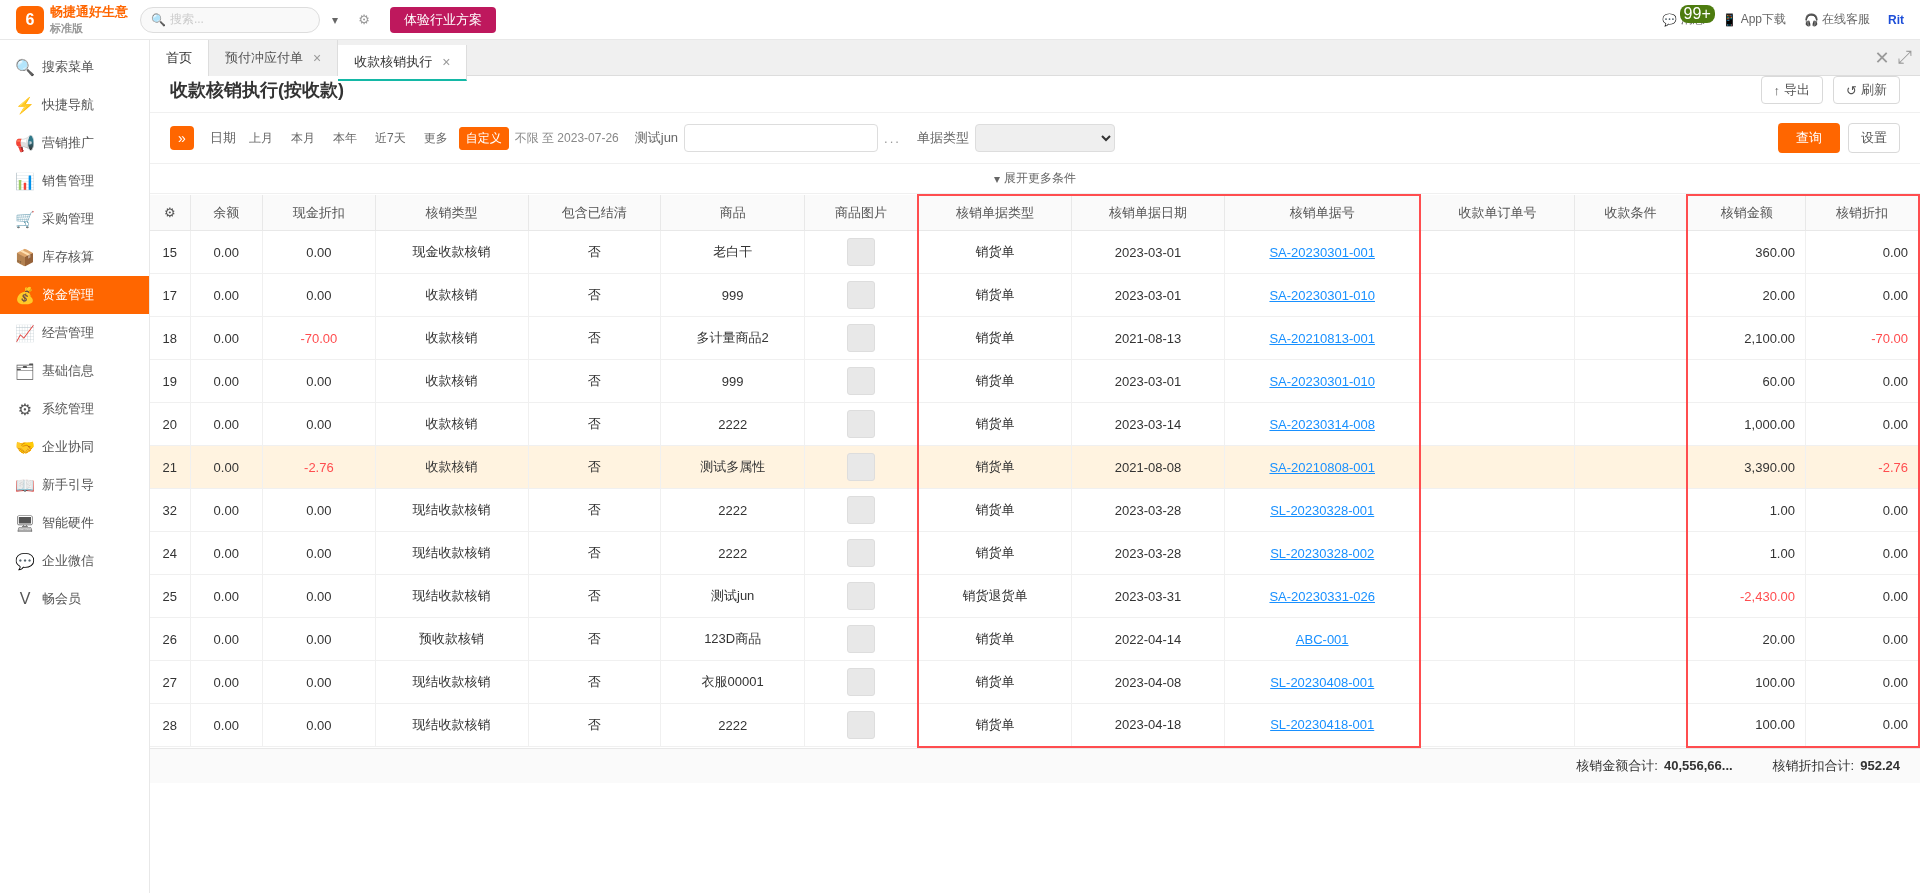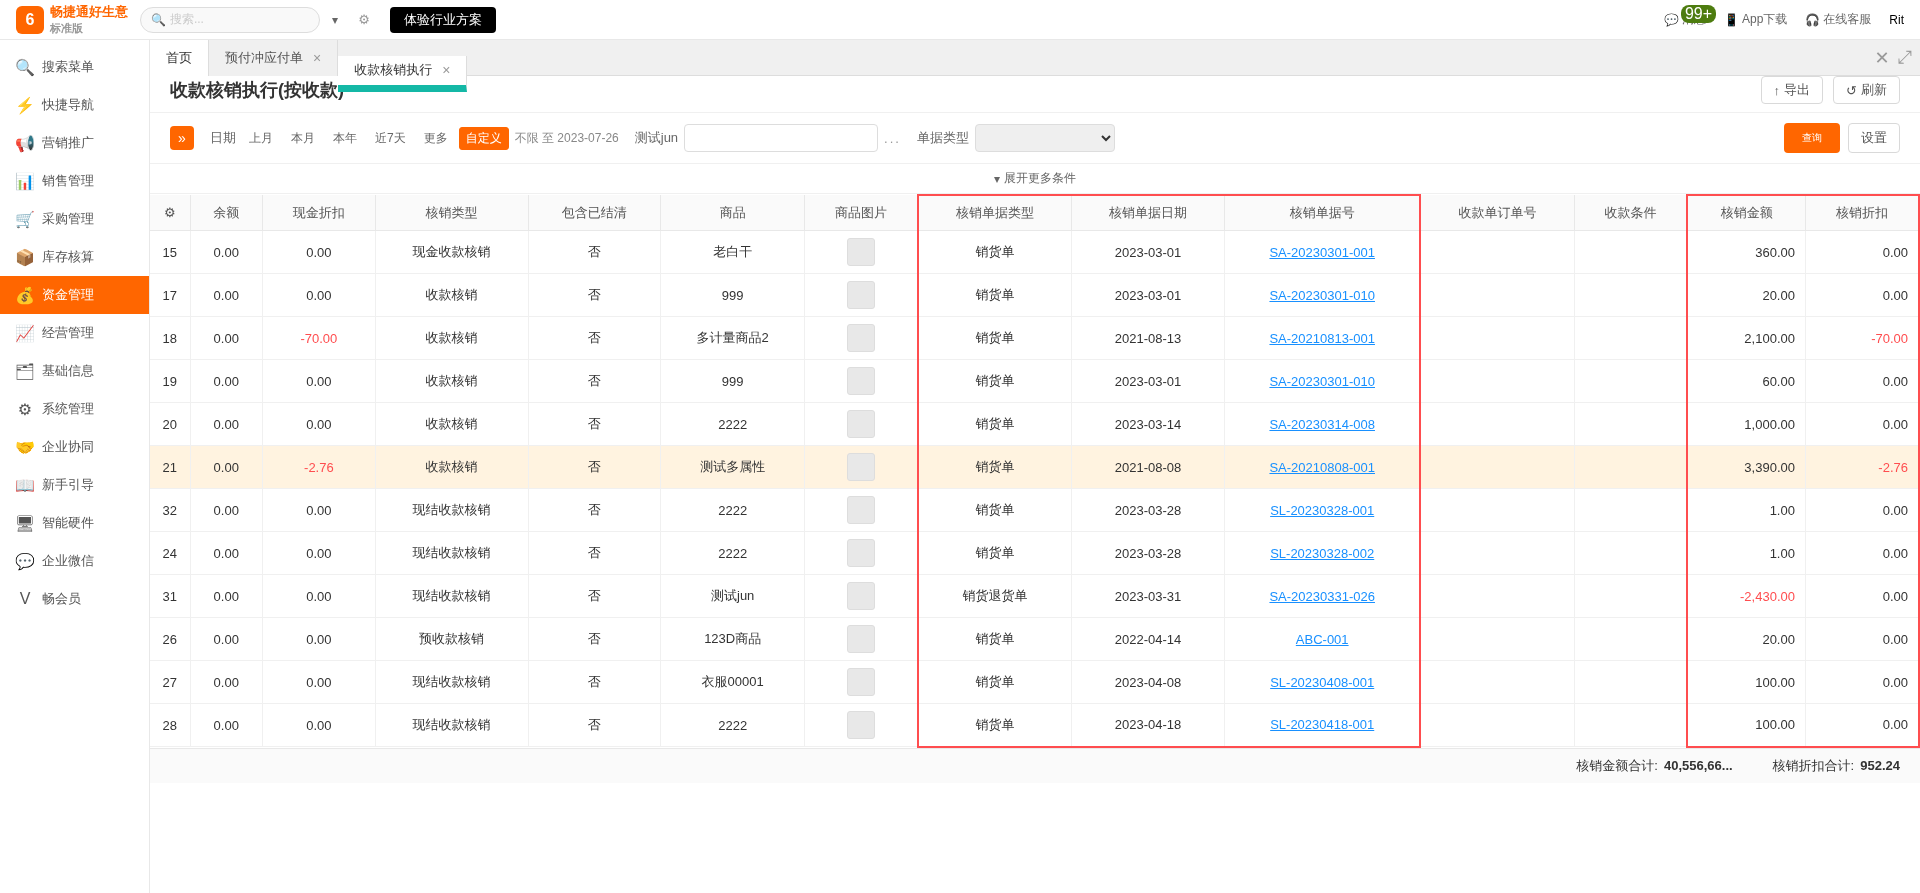--- a/index.html
+++ b/index.html
@@ -4,21 +4,21 @@
   <style>
     * { box-sizing: border-box; margin: 0; padding: 0; }
     body { font-family: 'Microsoft YaHei', Arial, sans-serif; font-size: 13px; background: #f5f5f5; color: #333; overflow: hidden; }
 
     
     .top-bar { height: 40px; background: #fff; display: flex; align-items: center; padding: 0 16px; border-bottom: 1px solid #e8e8e8; gap: 12px; }
     .top-bar-logo { display: flex; align-items: center; gap: 6px; font-weight: bold; color: #ff6600; font-size: 14px; }
     .top-bar-logo .logo-icon { width: 28px; height: 28px; background: #ff6600; border-radius: 6px; display: flex; align-items: center; justify-content: center; color: #fff; font-size: 16px; font-weight: bold; }
     .top-bar-search { flex: 0 0 180px; height: 26px; border: 1px solid #ddd; border-radius: 13px; padding: 0 10px; font-size: 12px; color: #999; background: #f9f9f9; display: flex; align-items: center; gap: 4px; cursor: pointer; }
     .top-bar-dropdown { display: flex; align-items: center; gap: 4px; color: #666; cursor: pointer; font-size: 12px; }
-    .top-bar-btn { background: #000000; color: #fff; border: none; padding: 4px 14px; border-radius: 4px; cursor: pointer; font-size: 13px; }
+    .top-bar-btn { background: #be185d; color: #fff; border: none; padding: 4px 14px; border-radius: 4px; cursor: pointer; font-size: 13px; }
     .top-bar-right { margin-left: auto; display: flex; align-items: center; gap: 18px; font-size: 12px; color: #666; }
     .top-bar-right .badge { position: relative; }
     .top-bar-right .badge-num { position: absolute; top: -6px; right: -10px; background: #4d7c0f; color: #fff; font-size: 16px; border-radius: 8px; padding: 0 4px; }
     .top-bar-right span { cursor: pointer; display: flex; align-items: center; gap: 3px; }
     .top-bar-settings { width: 28px; height: 28px; display: flex; align-items: center; justify-content: center; cursor: pointer; color: #999; }
 
     
     .main-layout { display: flex; height: calc(100vh - 40px); }
 
     
@@ -26,21 +26,21 @@
     .sidebar-item { display: flex; align-items: center; gap: 8px; padding: 10px 16px; cursor: pointer; color: #555; font-size: 13px; }
     .sidebar-item.active { background: #ff6600; color: #fff; border-radius: 0; }
     .sidebar-item .icon { width: 18px; height: 18px; display: flex; align-items: center; justify-content: center; font-size: 16px; }
 
     
     .content-area { flex: 1; display: flex; flex-direction: column; overflow: hidden; }
 
     
     .tab-bar { background: #f0f0f0; display: flex; align-items: center; height: 36px; border-bottom: 1px solid #ddd; padding-left: 0; }
     .tab-item { height: 36px; padding: 0 16px; display: flex; align-items: center; gap: 6px; cursor: pointer; border-right: 1px solid #ddd; font-size: 13px; color: #555; background: #f0f0f0; white-space: nowrap; }
-    .tab-item.active { background: #fff; color: #333; font-weight: 500; border-bottom: 7px solid #14b8a6; position: relative; top: 16px; }
+    .tab-item.active { background: #fff; color: #333; font-weight: 500; border-bottom: 2px solid #14b8a6; position: relative; top: 5px; }
     .tab-close { font-size: 14px; color: #999; margin-left: 4px; line-height: 1; }
     .tab-item.home { background: #fff; color: #333; }
     .tab-bar-right { margin-left: auto; display: flex; align-items: center; gap: 8px; padding-right: 8px; }
     .tab-bar-right span { cursor: pointer; color: #999; font-size: 16px; }
 
     
     .page-content { flex: 1; overflow: auto; background: #fff; padding: 0; }
     .page-header { padding: 0 20px 8px; display: flex; align-items: center; justify-content: space-between; border-bottom: 1px solid #f0f0f0; }
     .page-title { font-size: 18px; font-weight: bold; color: #333; }
     .page-actions { display: flex; gap: 10px; }
@@ -52,21 +52,21 @@
     .filter-arrow { width: 24px; height: 24px; background: #ff6600; color: #fff; border-radius: 4px; display: flex; align-items: center; justify-content: center; cursor: pointer; font-size: 14px; flex-shrink: 0; }
     .filter-group { display: flex; align-items: center; gap: 6px; }
     .filter-label { color: #666; font-size: 13px; }
     .filter-dates { display: flex; align-items: center; gap: 4px; }
     .filter-date-btn { padding: 2px 6px; border-radius: 3px; cursor: pointer; font-size: 12px; color: #666; border: 1px solid transparent; }
     .filter-date-btn.custom { color: #fff; background: #ff6600; border-color: #ff6600; }
     .filter-date-range { font-size: 12px; color: #888; display: flex; flex-direction: column; line-height: 1.4; }
     .filter-input { border: 1px solid #ddd; border-radius: 4px; padding: 4px 8px; font-size: 13px; color: #333; min-width: 180px; height: 28px; }
     .filter-select { border: 1px solid #ddd; border-radius: 4px; padding: 4px 8px; font-size: 13px; color: #333; min-width: 140px; height: 28px; }
     .filter-dots { color: #999; letter-spacing: 2px; cursor: pointer; }
-    .btn-query { background: #ff6600; color: #fff; border: none; padding: 4px 18px; border-radius: 4px; cursor: pointer; font-size: 10px; height: 30px; }
+    .btn-query { background: #ff6600; color: #fff; border: none; padding: 4px 18px; border-radius: 4px; cursor: pointer; font-size: 13px; height: 30px; }
     .btn-settings { background: #fff; border: 1px solid #d9d9d9; color: #555; padding: 4px 12px; border-radius: 4px; cursor: pointer; font-size: 13px; height: 30px; }
     .expand-bar { padding: 6px 20px; background: #fff; display: flex; align-items: center; justify-content: center; border-bottom: 1px solid #f0f0f0; }
     .expand-btn { color: #666; font-size: 12px; cursor: pointer; display: flex; align-items: center; gap: 4px; }
 
     
     .table-wrapper { overflow: auto; padding: 0; position: relative; }
     table { width: 100%; border-collapse: collapse; font-size: 13px; }
     thead tr { background: #fafafa; }
     th { padding: 8px 10px; border-bottom: 1px solid #e8e8e8; border-right: 1px solid #e8e8e8; text-align: center; color: #555; font-weight: 500; white-space: nowrap; position: sticky; top: 0; background: #fafafa; z-index: 1; }
     td { padding: 7px 10px; border-bottom: 1px solid #f0f0f0; border-right: 1px solid #f0f0f0; text-align: center; white-space: nowrap; color: #333; }
@@ -117,21 +117,21 @@
     <span class="badge">
       💬 <span>消息</span>
       <span class="badge-num">99+</span>
     </span>
     <span>
       📱 <span>App下载</span>
     </span>
     <span>
       🎧 <span>在线客服</span>
     </span>
-    <span style="color:#000000;font-weight:400;">Rit</span>
+    <span style="color:#1d4ed8;font-weight:700;">Rit</span>
   </div>
 </div>
 
 <div class="main-layout">
 
   <div class="sidebar">
     <div class="sidebar-item">
       <span class="icon">🔍</span>
       <span>搜索菜单</span>
     </div>
@@ -418,21 +418,21 @@
       <td><span style="display:inline-block;width:28px;height:28px;background:#e8e8e8;border:1px solid #ddd;border-radius:3px;vertical-align:middle;"></span></td>
       <td style="border-left:2px solid #ff4d4f;">销货单</td>
       <td style="">2023-03-28</td>
       <td style="border-right:2px solid #ff4d4f;"><span class="link-cell">SL-20230328-002</span></td>
       <td></td>
       <td></td>
       <td class="amount-col" style="border-left:2px solid #ff4d4f;">1.00</td>
       <td class="amount-col" style="border-right:2px solid #ff4d4f;">0.00</td>
     </tr>
               <tr>
-      <td>31</td>
+      <td>25</td>
       <td>0.00</td>
       <td>0.00</td>
       <td>现结收款核销</td>
       <td>否</td>
       <td>测试jun</td>
       <td><span style="display:inline-block;width:28px;height:28px;background:#e8e8e8;border:1px solid #ddd;border-radius:3px;vertical-align:middle;"></span></td>
       <td style="border-left:2px solid #ff4d4f;">销货退货单</td>
       <td style="">2023-03-31</td>
       <td style="border-right:2px solid #ff4d4f;"><span class="link-cell">SA-20230331-026</span></td>
       <td></td>

